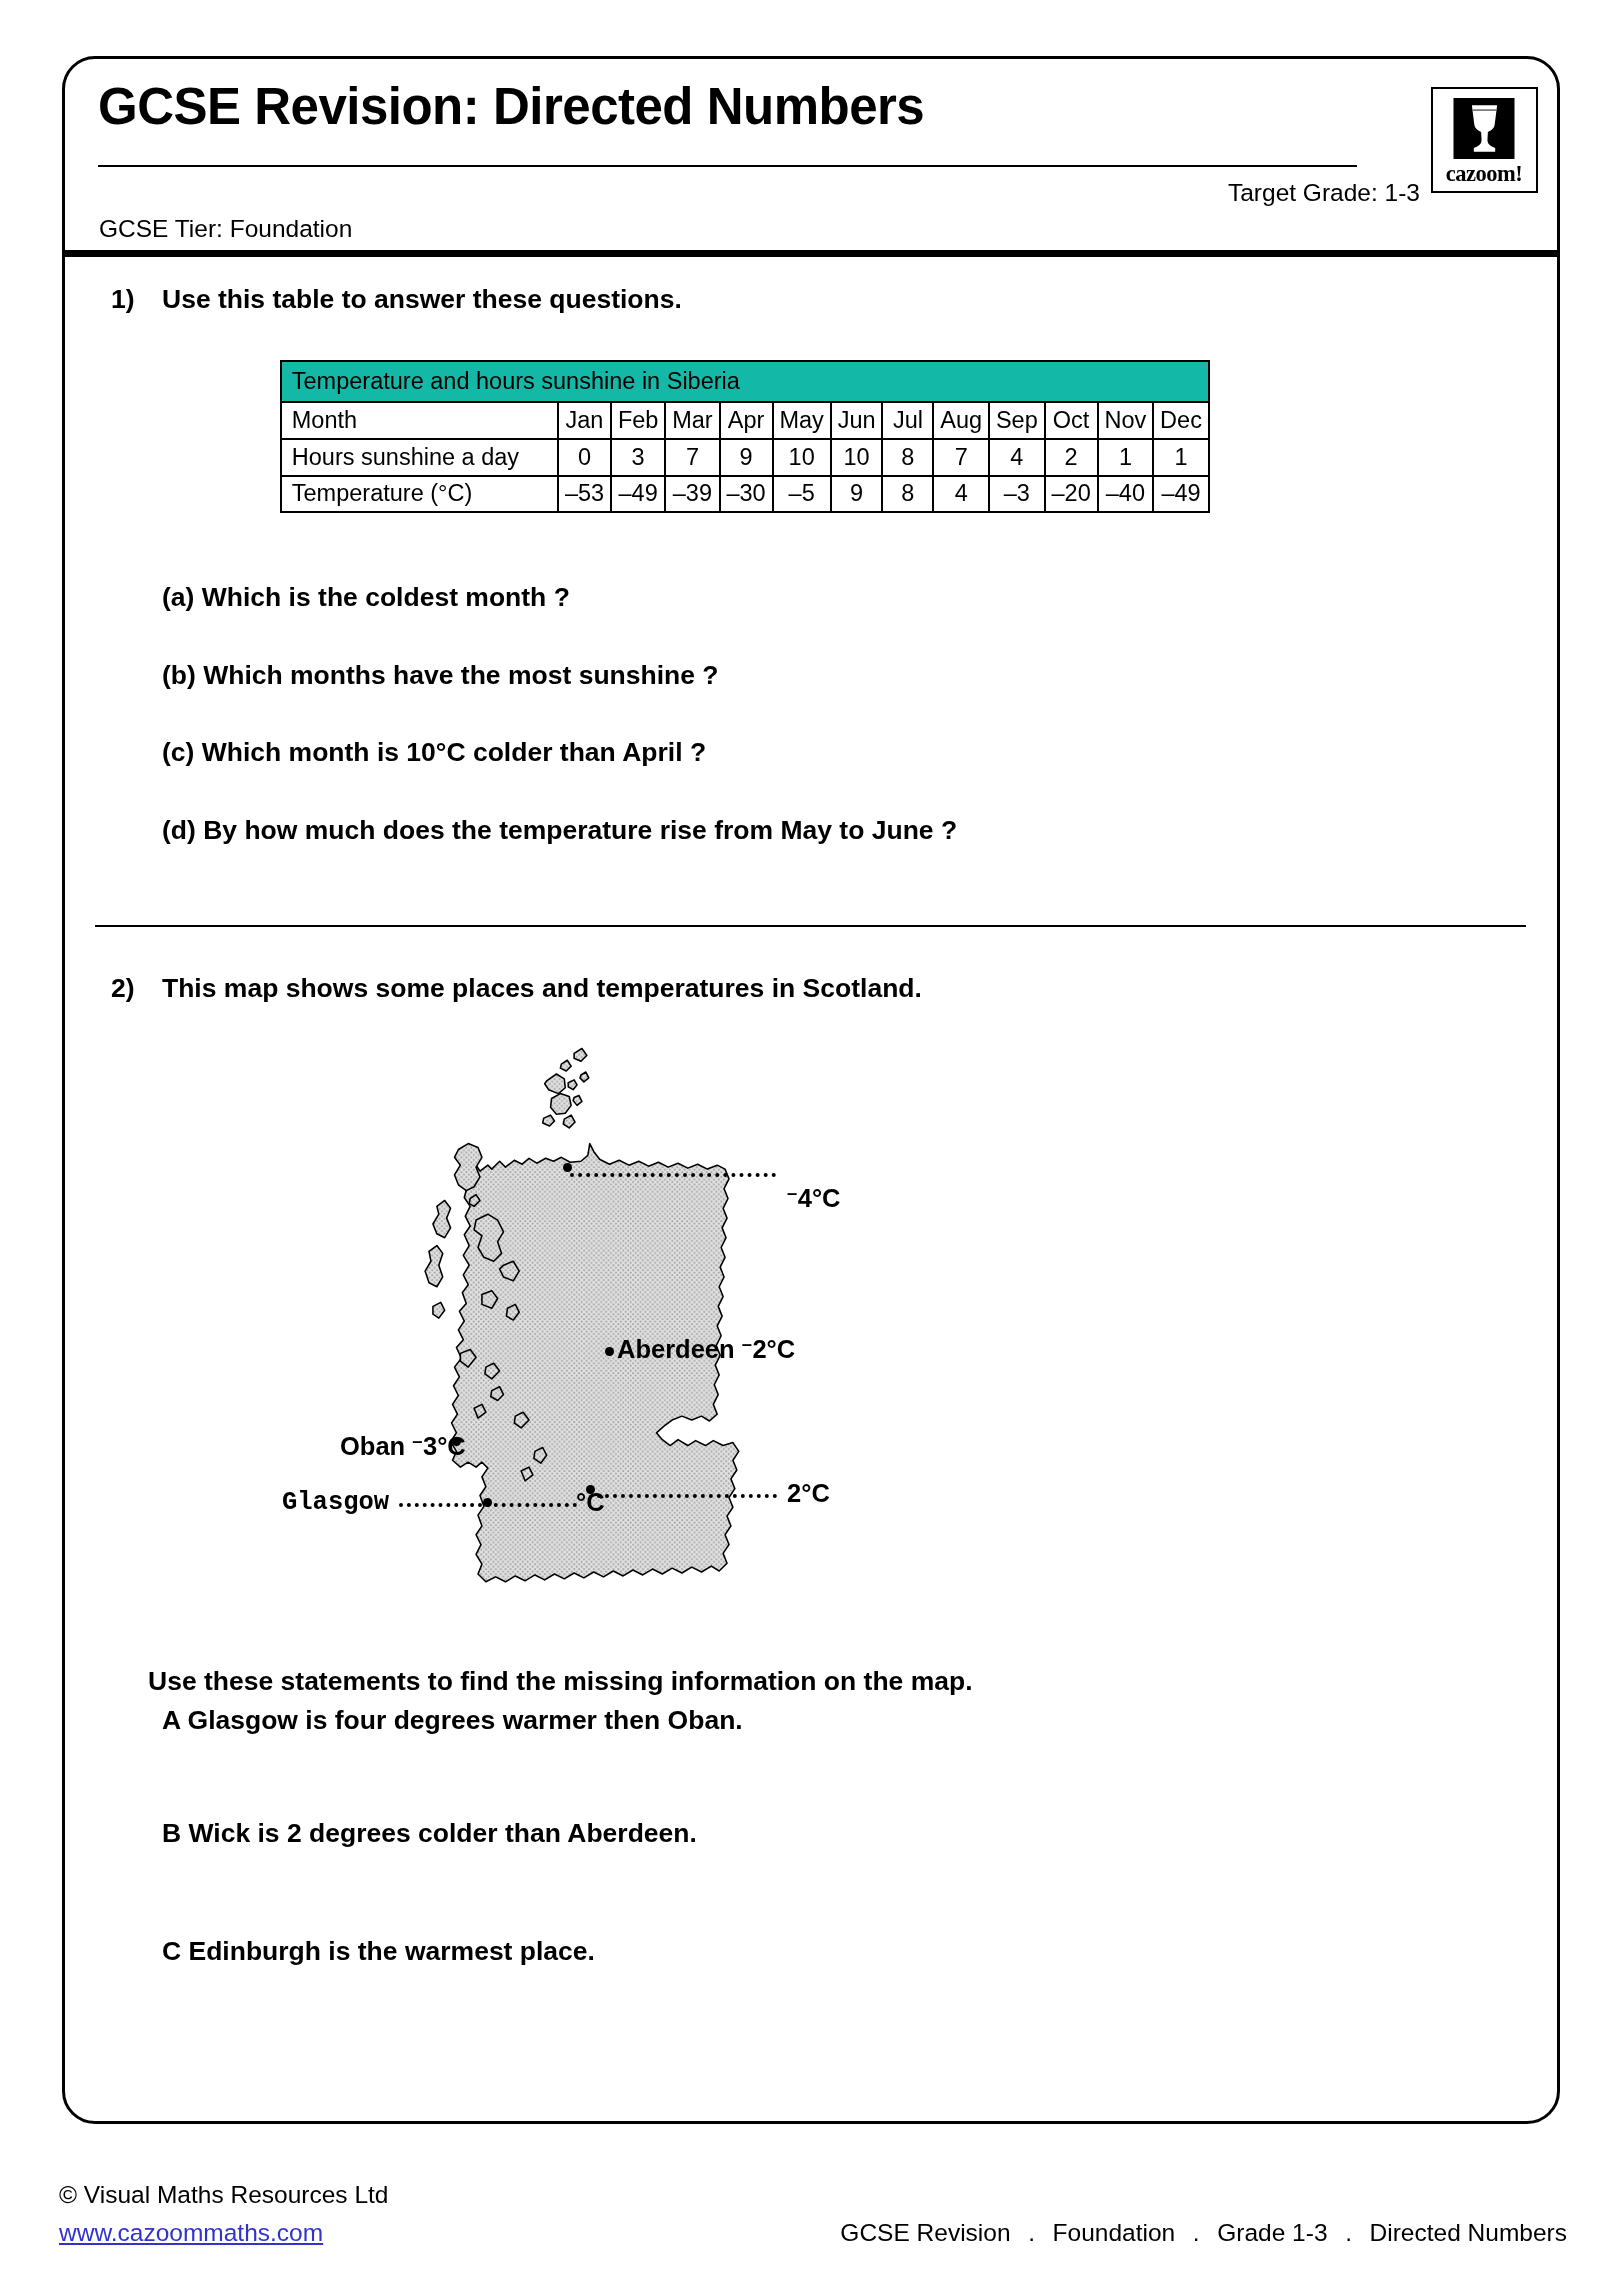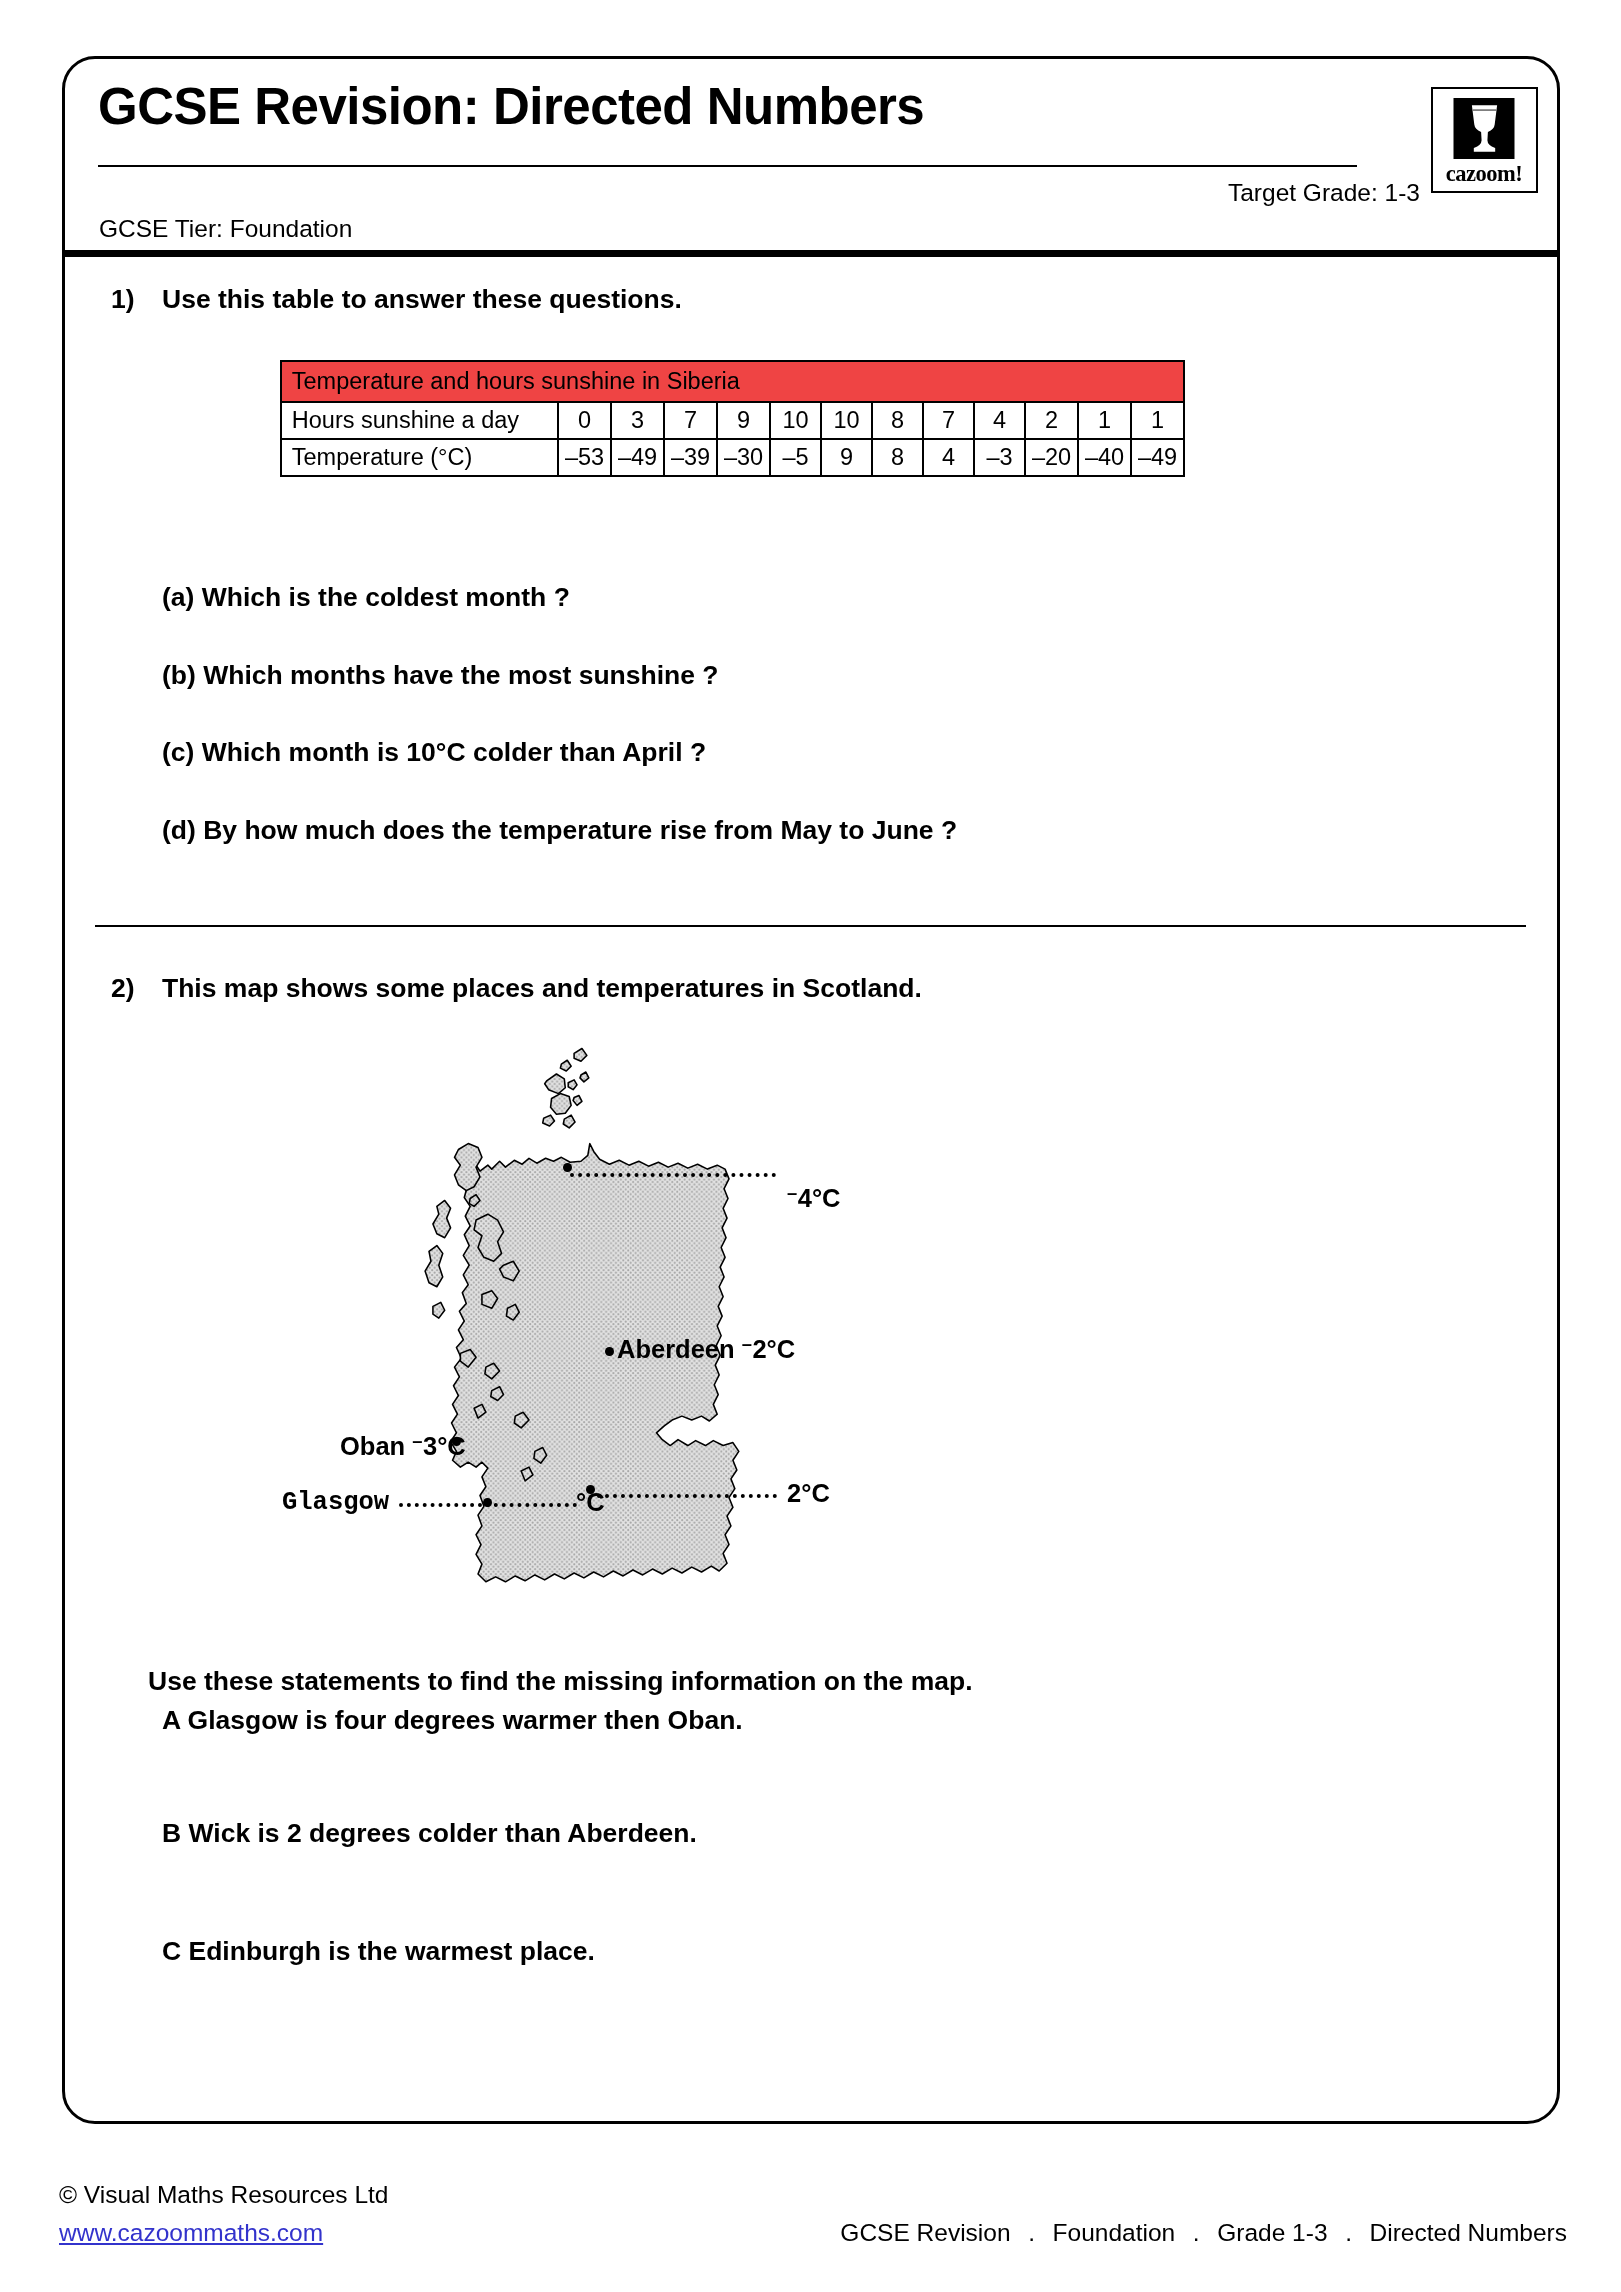--- a/index.html
+++ b/index.html
@@ -159,21 +159,21 @@
     box-sizing: border-box;
     text-align: center;
     white-space: nowrap;
   }
   table#siberia-table td.rowlabel {
     text-align: left;
     padding-left: 9.8px;
     width: 277px;
   }
   table#siberia-table td.caption {
-    background: #ef4444;
+    background: #14b8a6;
     text-align: left;
     padding-left: 9.8px;
     height: 41px;
   }
   table#siberia-table td.datacell {
     width: 51px;
   }
 
   
   .subq {
@@ -318,20 +318,35 @@
 <div id="header-bottom-rule"></div>
 
 <div class="q-text" id="q1-number">1)</div>
 <div class="q-text" id="q1-prompt">Use this table to answer these questions.</div>
 
 <div id="siberia-table-wrap">
   <table id="siberia-table">
     <tbody>
       <tr>
         <td class="caption" colspan="13">Temperature and hours sunshine in Siberia</td>
+      </tr>
+      <tr>
+        <td class="rowlabel">Month</td>
+        <td class="datacell">Jan</td>
+        <td class="datacell">Feb</td>
+        <td class="datacell">Mar</td>
+        <td class="datacell">Apr</td>
+        <td class="datacell">May</td>
+        <td class="datacell">Jun</td>
+        <td class="datacell">Jul</td>
+        <td class="datacell">Aug</td>
+        <td class="datacell">Sep</td>
+        <td class="datacell">Oct</td>
+        <td class="datacell">Nov</td>
+        <td class="datacell">Dec</td>
       </tr>
       <tr>
         <td class="rowlabel">Hours sunshine a day</td>
         <td class="datacell">0</td>
         <td class="datacell">3</td>
         <td class="datacell">7</td>
         <td class="datacell">9</td>
         <td class="datacell">10</td>
         <td class="datacell">10</td>
         <td class="datacell">8</td>

